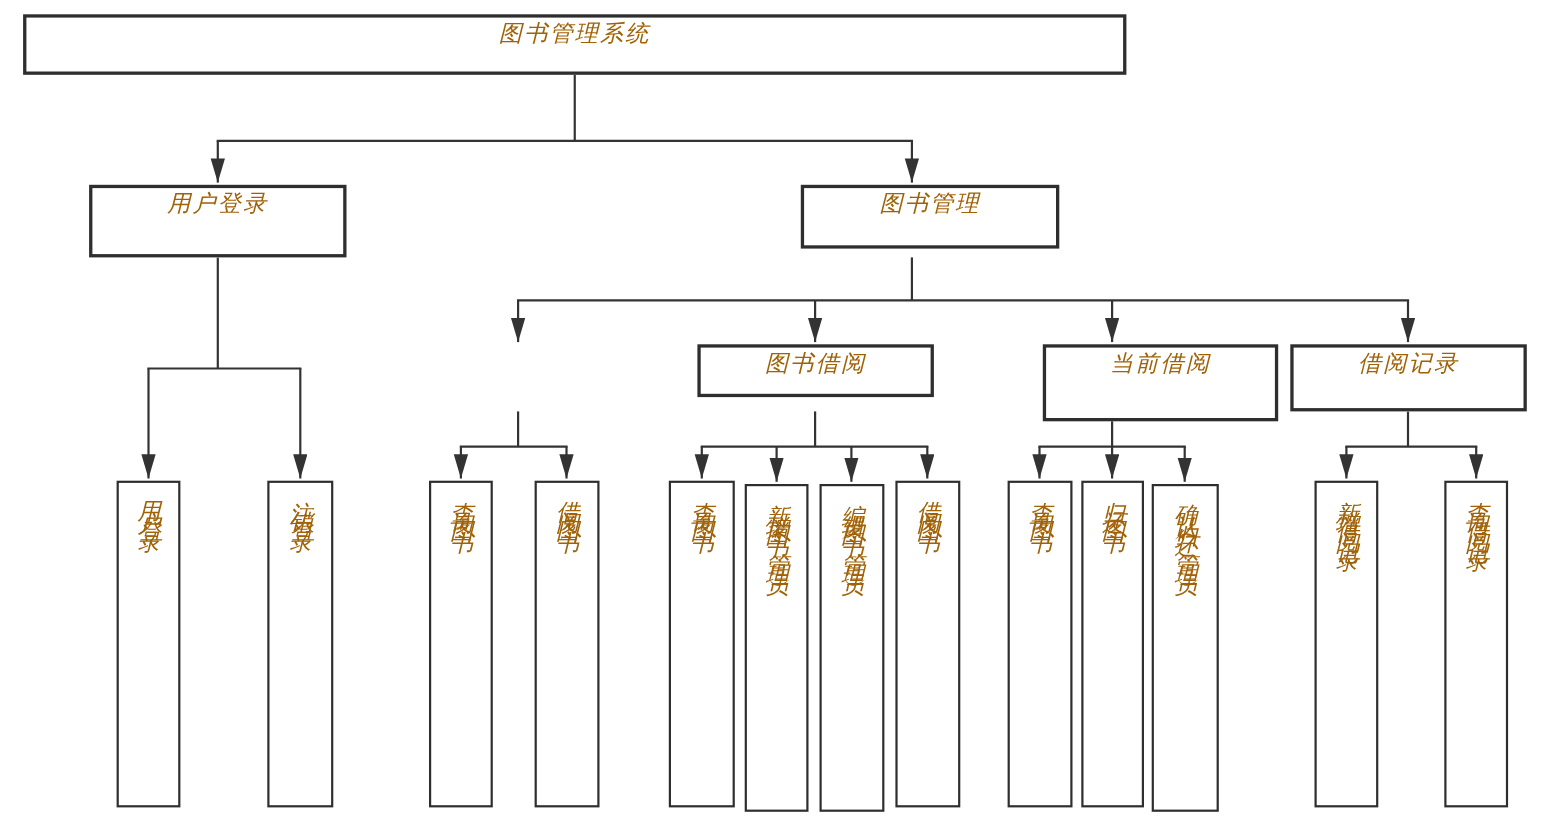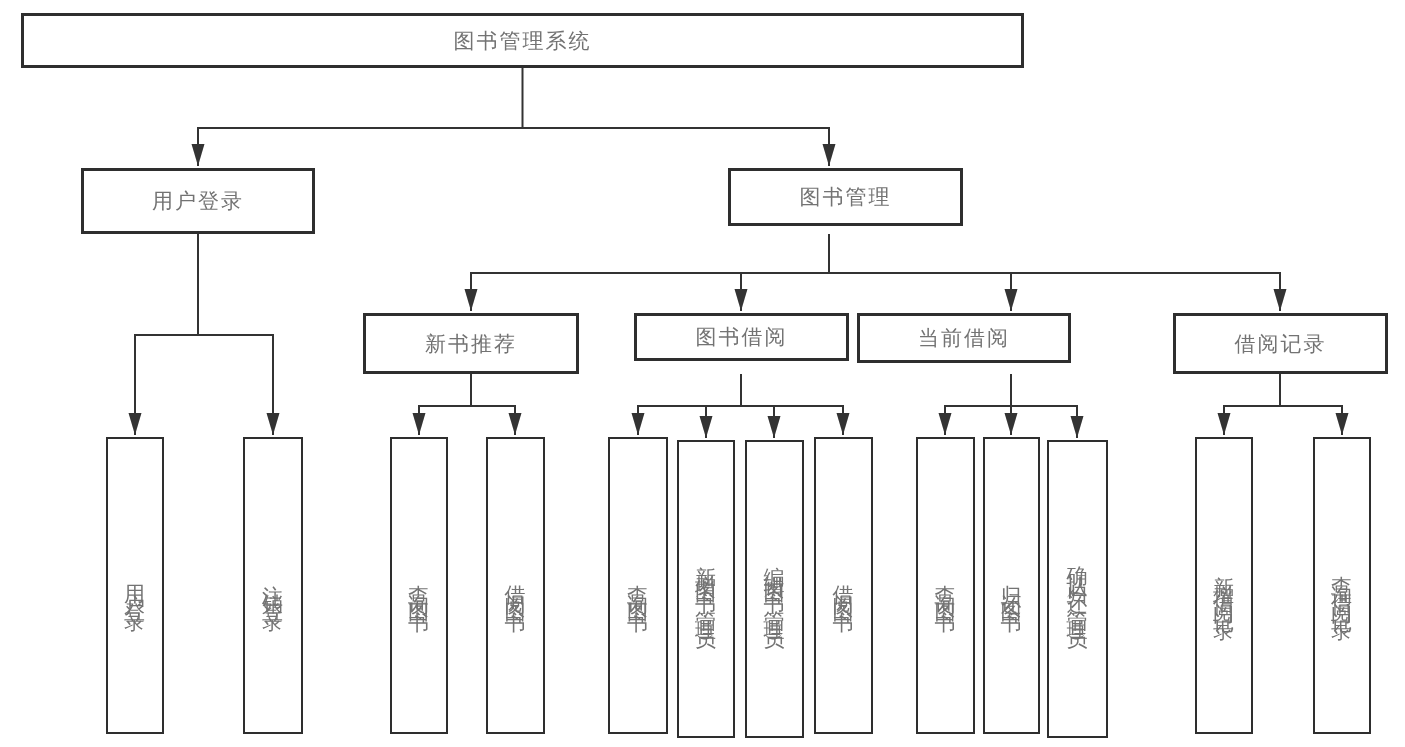--- a/index.html
+++ b/index.html
@@ -16,23 +16,24 @@
     left: 0; top: 0;
     width: 1405px; height: 747px;
     pointer-events: none;
   }
   .box {
     position: absolute;
     box-sizing: border-box;
     background: #ffffff;
     border: 3px solid #2e2e2e;
     display: flex;
-    align-items: center;
+    align-items: flex-start;
     justify-content: center;
-    color: #737373;
+    color: #a16207;
+    font-style: italic;
   }
   .leaf { border-width: 2.5px; }
   .hlabel {
     font-size: 21px;
     letter-spacing: 2px;
     white-space: nowrap;
   }
   .vlabel {
     writing-mode: vertical-rl;
     text-orientation: mixed;
@@ -40,21 +41,21 @@
     letter-spacing: 9px;
     line-height: 1;
     white-space: nowrap;
   }
   
   .pos-root  { left: 21px;   top: 13px;  width: 1003px; height: 55px; }
   .pos-b0    { left: 81px;   top: 168px; width: 234px;  height: 66px; }
   .pos-b1    { left: 712px;  top: 168px; width: 235px;  height: 58px; margin-left: 16px; }
   .pos-g0    { left: 363px;  top: 313px; width: 216px;  height: 61px; }
   .pos-g1    { left: 634px;  top: 313px; width: 215px;  height: 48px; }
-  .pos-g2    { left: 857px;  top: 313px; width: 214px;  height: 50px; }
+  .pos-g2    { left: 948px;  top: 313px; width: 214px;  height: 70px; }
   .pos-g3    { left: 1173px; top: 313px; width: 215px;  height: 61px; }
   .pos-l0    { left: 106px;  top: 437px; width: 58px;   height: 297px; }
   .pos-l1    { left: 243px;  top: 437px; width: 60px;   height: 297px; }
   .pos-l2    { left: 390px;  top: 437px; width: 58px;   height: 297px; }
   .pos-l3    { left: 486px;  top: 437px; width: 59px;   height: 297px; }
   .pos-l4    { left: 608px;  top: 437px; width: 60px;   height: 297px; }
   .pos-l5    { left: 677px;  top: 440px; width: 58px;   height: 298px; }
   .pos-l6    { left: 745px;  top: 440px; width: 59px;   height: 298px; }
   .pos-l7    { left: 814px;  top: 437px; width: 59px;   height: 297px; }
   .pos-l8    { left: 916px;  top: 437px; width: 59px;   height: 297px; }
@@ -133,23 +134,20 @@
     <span class="hlabel">图书管理系统</span>
   </div>
 
   <div class="box pos-b0">
     <span class="hlabel">用户登录</span>
   </div>
   <div class="box pos-b1">
     <span class="hlabel">图书管理</span>
   </div>
 
-  <div class="box pos-g0">
-    <span class="hlabel">新书推荐</span>
-  </div>
   <div class="box pos-g1">
     <span class="hlabel">图书借阅</span>
   </div>
   <div class="box pos-g2">
     <span class="hlabel">当前借阅</span>
   </div>
   <div class="box pos-g3">
     <span class="hlabel">借阅记录</span>
   </div>
 

